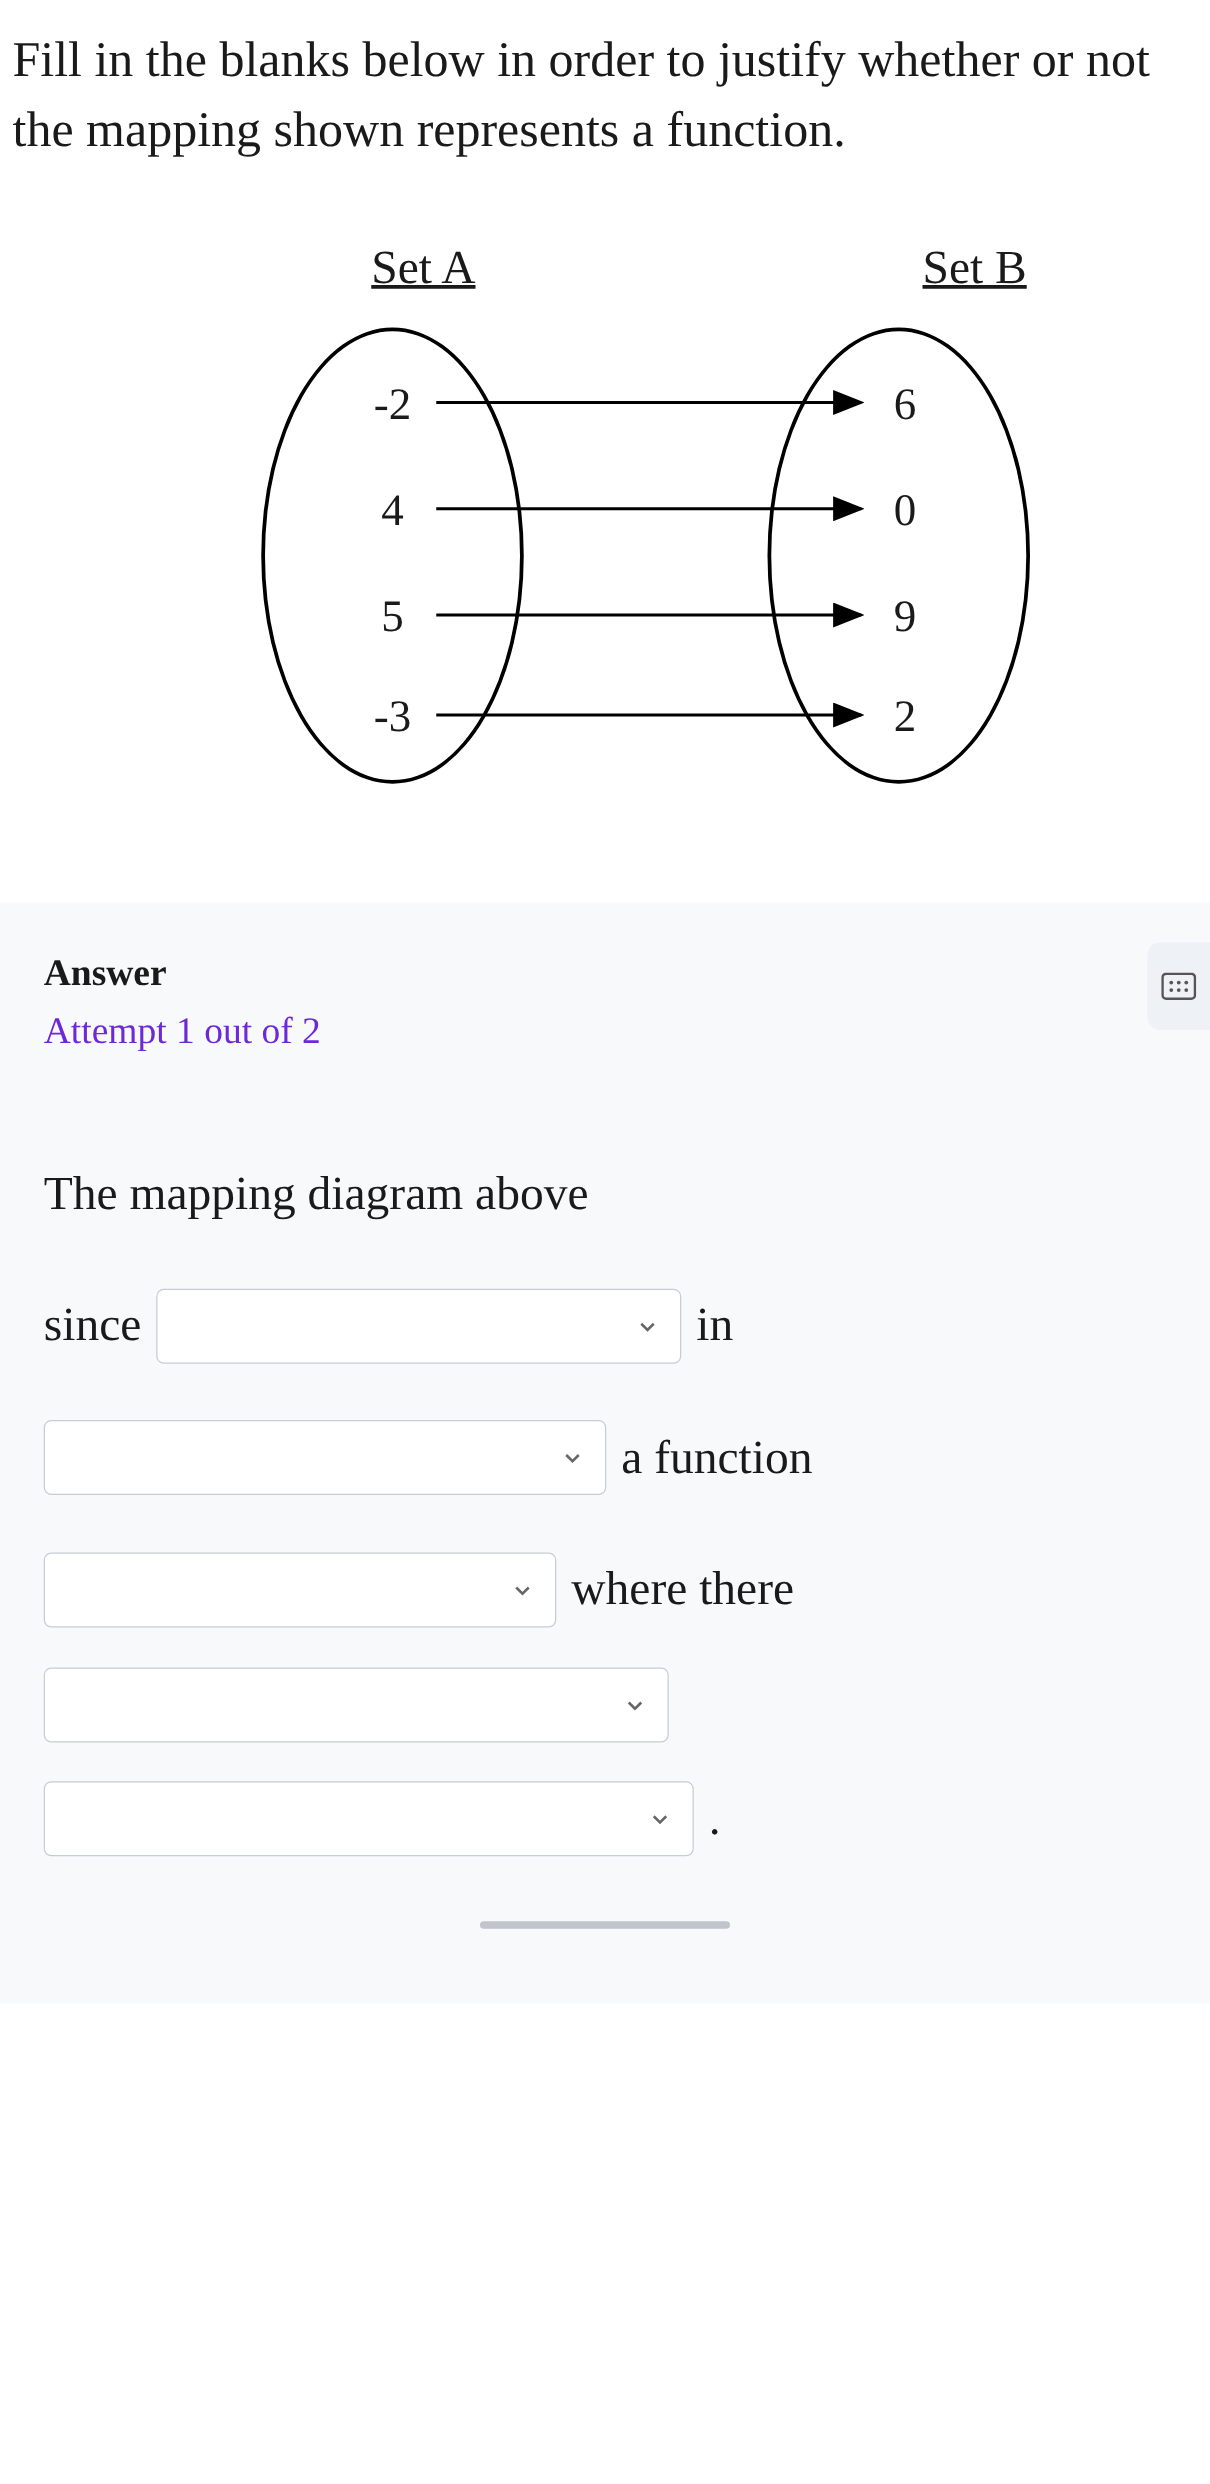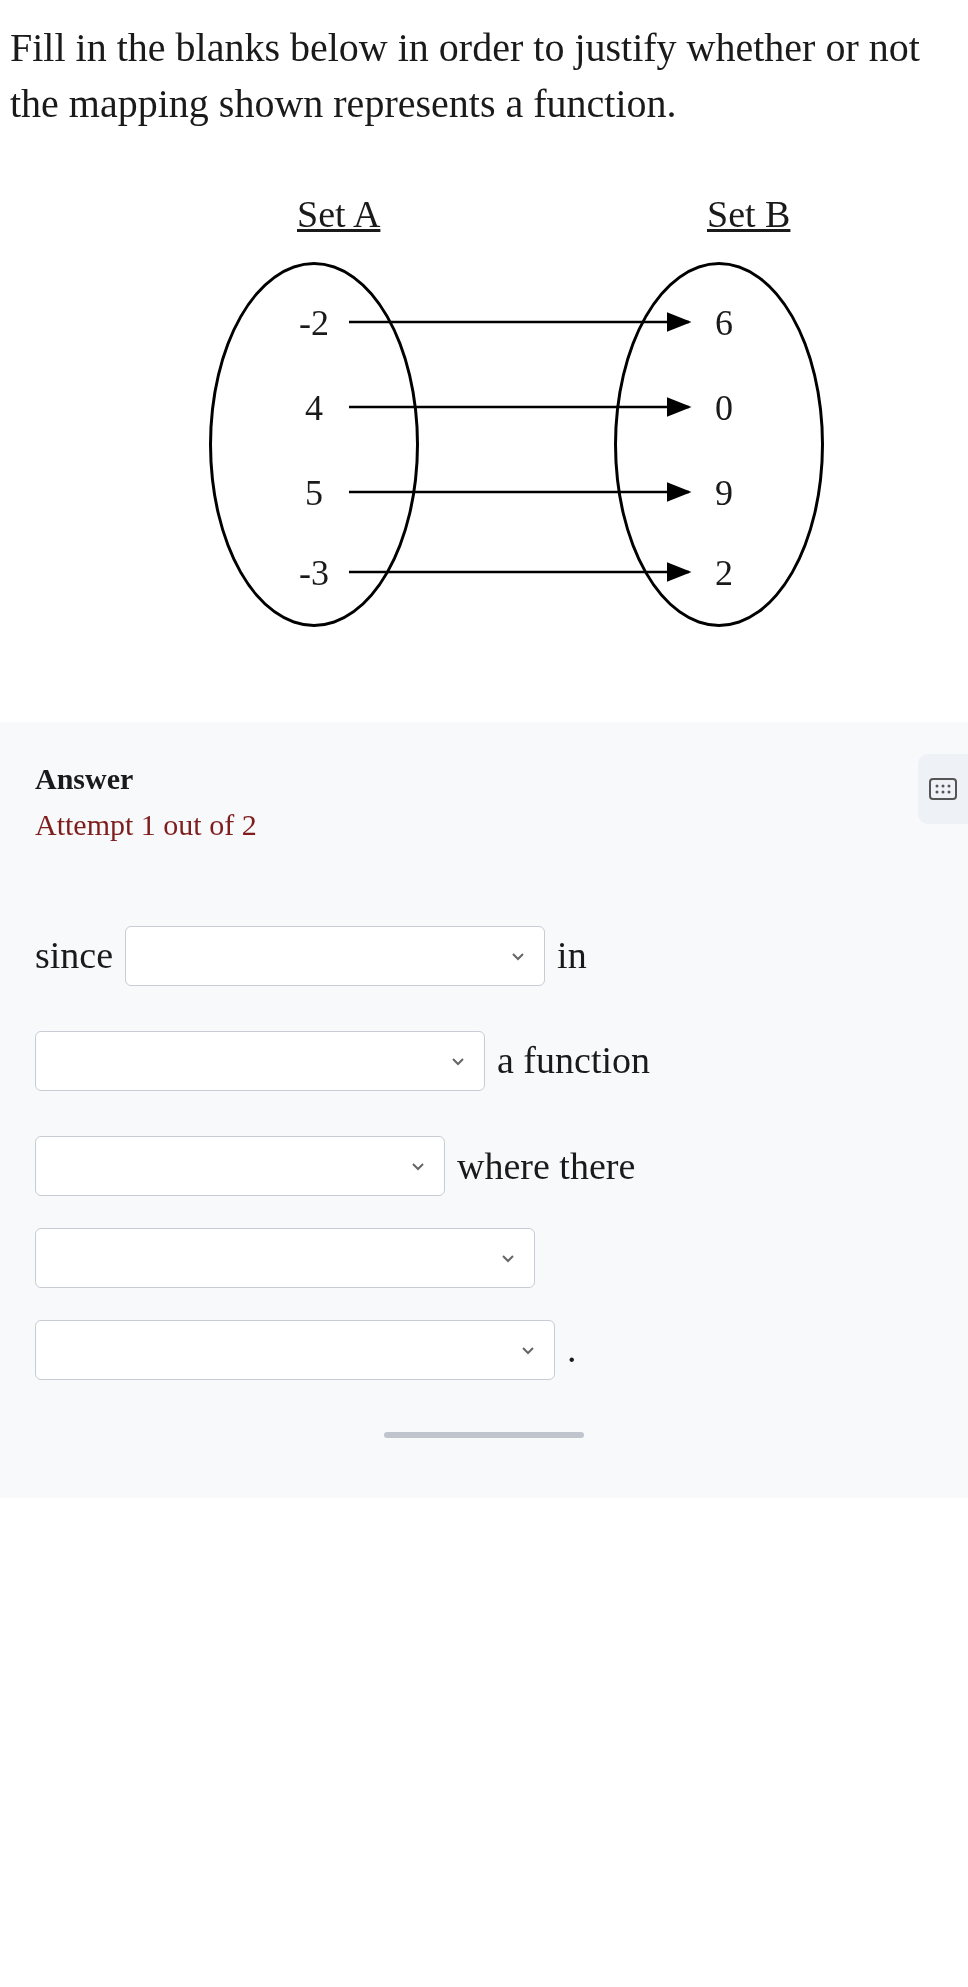--- a/index.html
+++ b/index.html
@@ -34,21 +34,21 @@
       text-decoration: underline;
       font-weight: normal;
       margin-left: 38px;
     }
     .set-label-a {
       top: 0;
       left: 125px;
     }
     .set-label-b {
       top: 0;
-      left: 535px;
+      left: 566px;
     }
     .oval {
       position: absolute;
       border: 3px solid #000;
       border-radius: 50%;
       width: 210px;
       height: 365px;
       top: 70px;
     }
     .oval-a {
@@ -85,21 +85,21 @@
       position: relative;
     }
     .answer-title {
       font-size: 30px;
       font-weight: bold;
       font-family: Georgia, serif;
       margin-bottom: 12px;
     }
     .attempt-text {
       font-size: 30px;
-      color: #7f1d1d;
+      color: #6d28d9;
       font-family: Georgia, serif;
       margin-bottom: 70px;
     }
     .fill-in {
       font-size: 38px;
       line-height: 2.3;
       font-family: Georgia, serif;
     }
     .fill-in-row {
       display: flex;
@@ -203,20 +203,23 @@
       <circle cx="14" cy="14" r="1.5" fill="#555"></circle>
       <circle cx="20" cy="14" r="1.5" fill="#555"></circle>
     </svg>
   </div>
 
   <div class="answer-title">Answer</div>
   <div class="attempt-text">Attempt 1 out of 2</div>
 
   <div class="fill-in">
     <div class="fill-in-row">
+      <span>The mapping diagram above</span>
+    </div>
+    <div class="fill-in-row">
       <span>since</span>
       <div class="dropdown dropdown-2">
         <svg class="chevron" viewBox="0 0 20 20">
             <polyline points="5,8 10,13 15,8" fill="none" stroke="#666" stroke-width="2"></polyline>
           </svg>
       </div>
       <span>in</span>
     </div>
     <div class="fill-in-row">
       <div class="dropdown dropdown-1">

